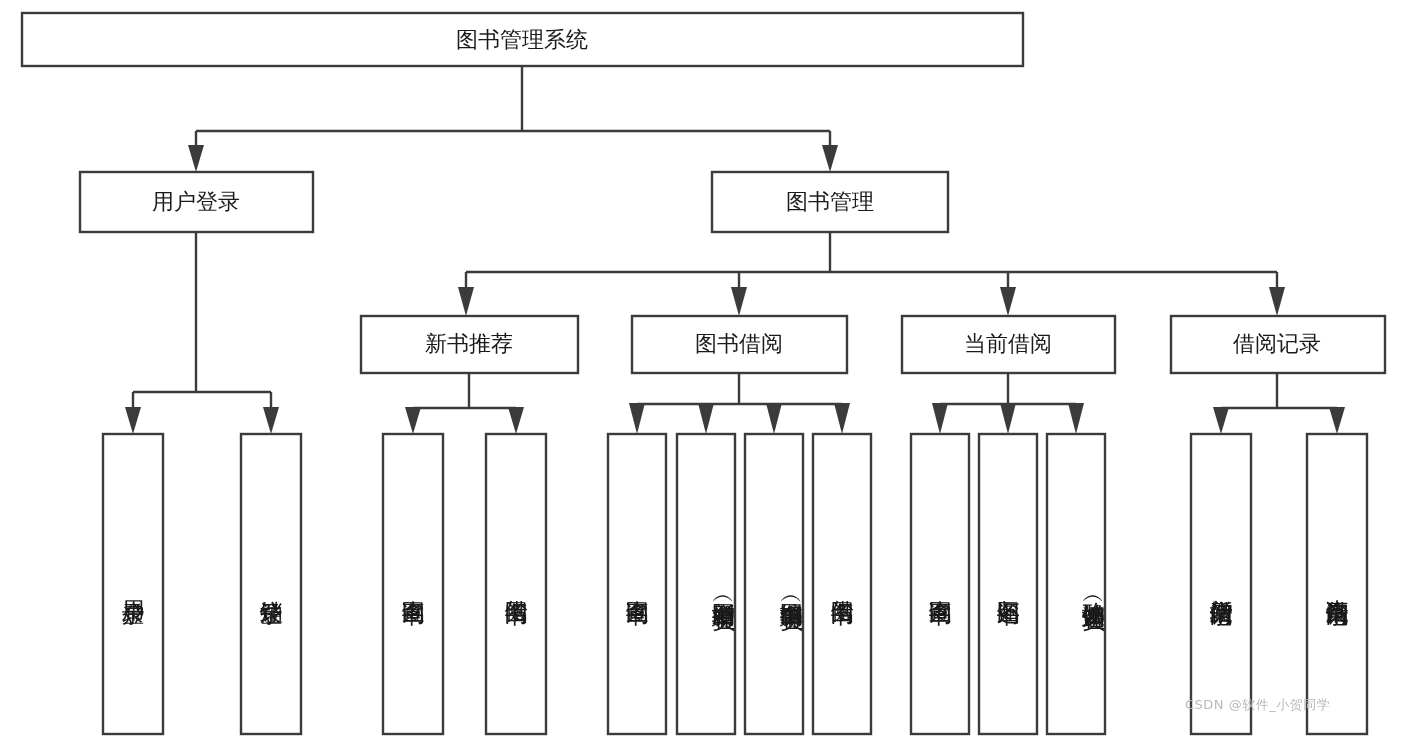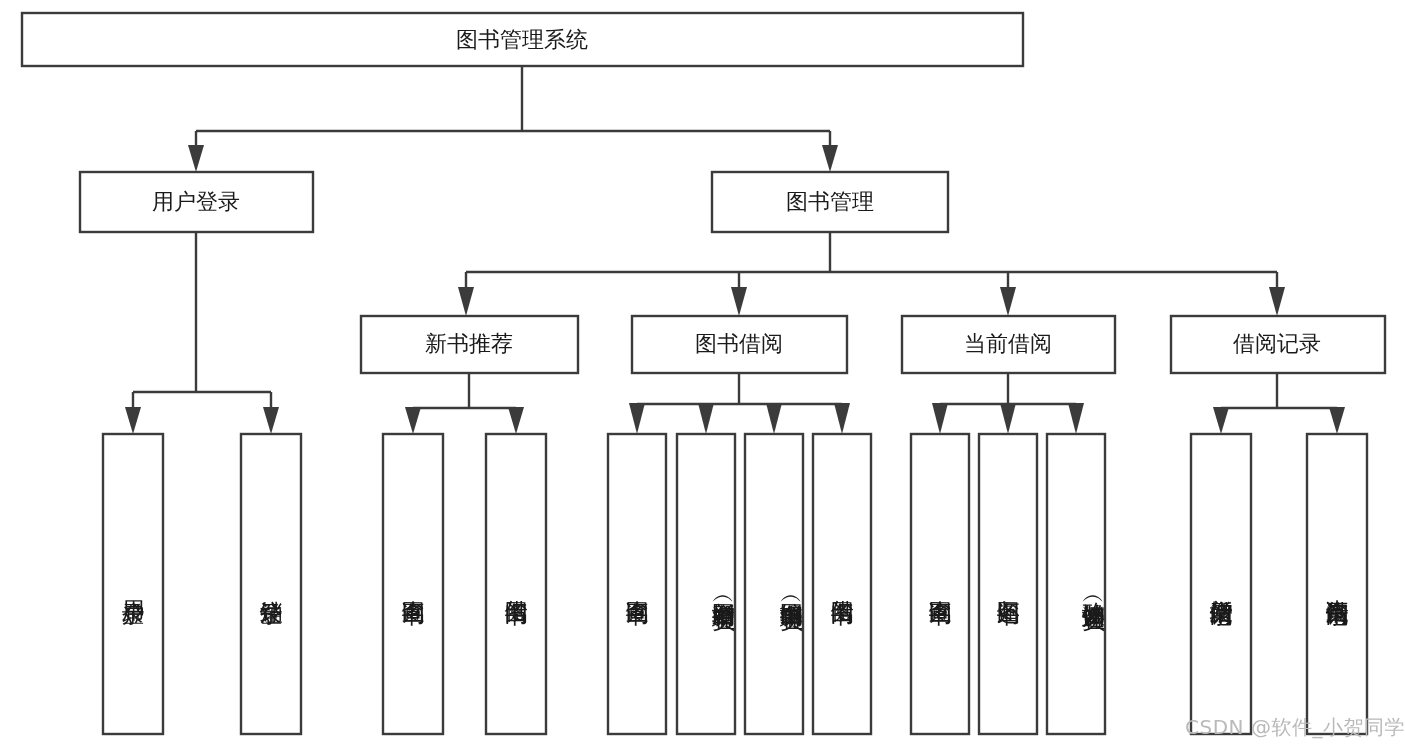--- a/index.html
+++ b/index.html
@@ -59,25 +59,25 @@
     display: flex;
     align-items: center;
     justify-content: center;
     white-space: nowrap;
     pointer-events: none;
     user-select: none;
   }
   .watermark {
     position: absolute;
     font-family: "DejaVu Sans", "Liberation Sans", sans-serif;
-    font-size: 20px;
+    font-size: 13px;
     color: #b9b9b9;
     white-space: nowrap;
     left: 1185px;
-    top: 714px;
+    top: 696px;
     letter-spacing: 0.5px;
   }
 </style>
 </head>
 <body>
 
 <div id="diagram-root">
 
   <svg id="tree-svg" viewBox="0 0 1405 747">
 

